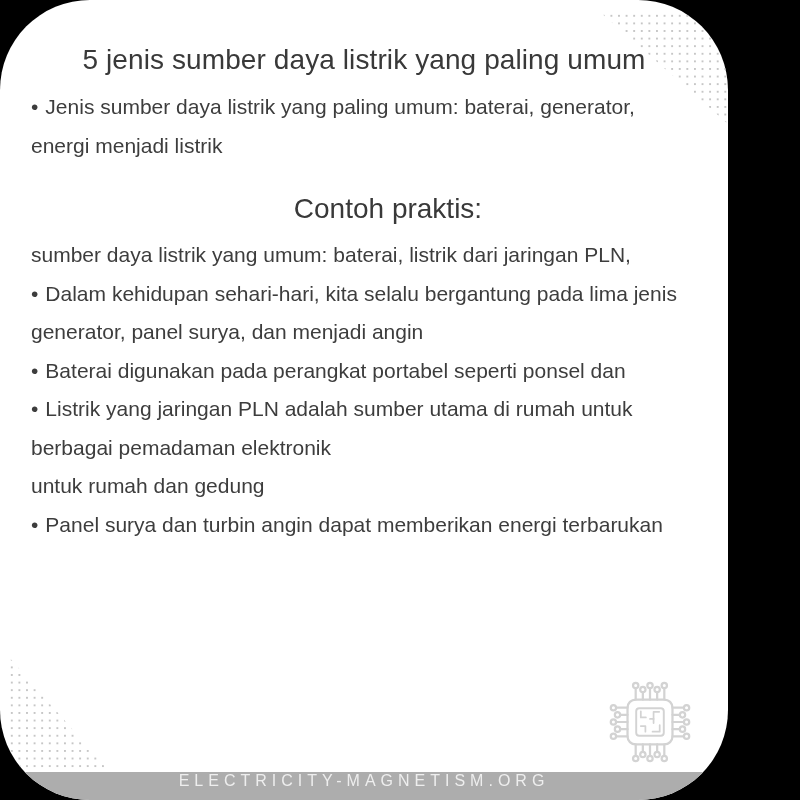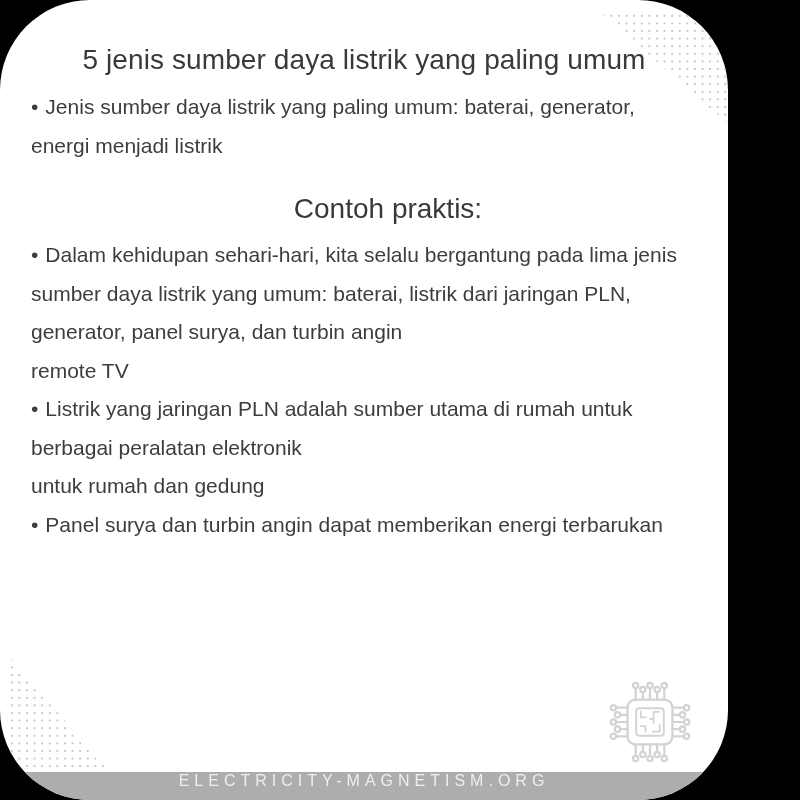--- a/index.html
+++ b/index.html
@@ -100,30 +100,30 @@
       <li>
         <span class="line"><span class="marker">•</span><span>Jenis sumber daya listrik yang paling umum: baterai, generator,</span></span>
         <span class="line">energi menjadi listrik</span>
       </li>
     </ul>
 
     <h2>Contoh praktis:</h2>
 
     <ul class="bullets examples body-text">
       <li>
+        <span class="line">sumber daya listrik yang umum: baterai, listrik dari jaringan PLN,</span>
         <span class="line"><span class="marker">•</span><span>Dalam kehidupan sehari-hari, kita selalu bergantung pada lima jenis</span></span>
-        <span class="line">sumber daya listrik yang umum: baterai, listrik dari jaringan PLN,</span>
-        <span class="line">generator, panel surya, dan turbin angin</span>
+        <span class="line">generator, panel surya, dan menjadi angin</span>
       </li>
       <li>
-        <span class="line">remote TV</span>
+        <span class="line"><span class="marker">•</span><span>Baterai digunakan pada perangkat portabel seperti ponsel dan</span></span>
       </li>
       <li>
         <span class="line"><span class="marker">•</span><span>Listrik yang jaringan PLN adalah sumber utama di rumah untuk</span></span>
-        <span class="line">berbagai peralatan elektronik</span>
+        <span class="line">berbagai pemadaman elektronik</span>
       </li>
       <li>
         <span class="line">untuk rumah dan gedung</span>
         <span class="line"><span class="marker">•</span><span>Panel surya dan turbin angin dapat memberikan energi terbarukan</span></span>
       </li>
     </ul>
 
     <div class="chip">
       <svg viewBox="0 0 92 92" width="94" height="94" aria-hidden="true">
         <g fill="none" stroke="#d3d3d3" stroke-width="2.2" stroke-linecap="round" stroke-linejoin="round">

